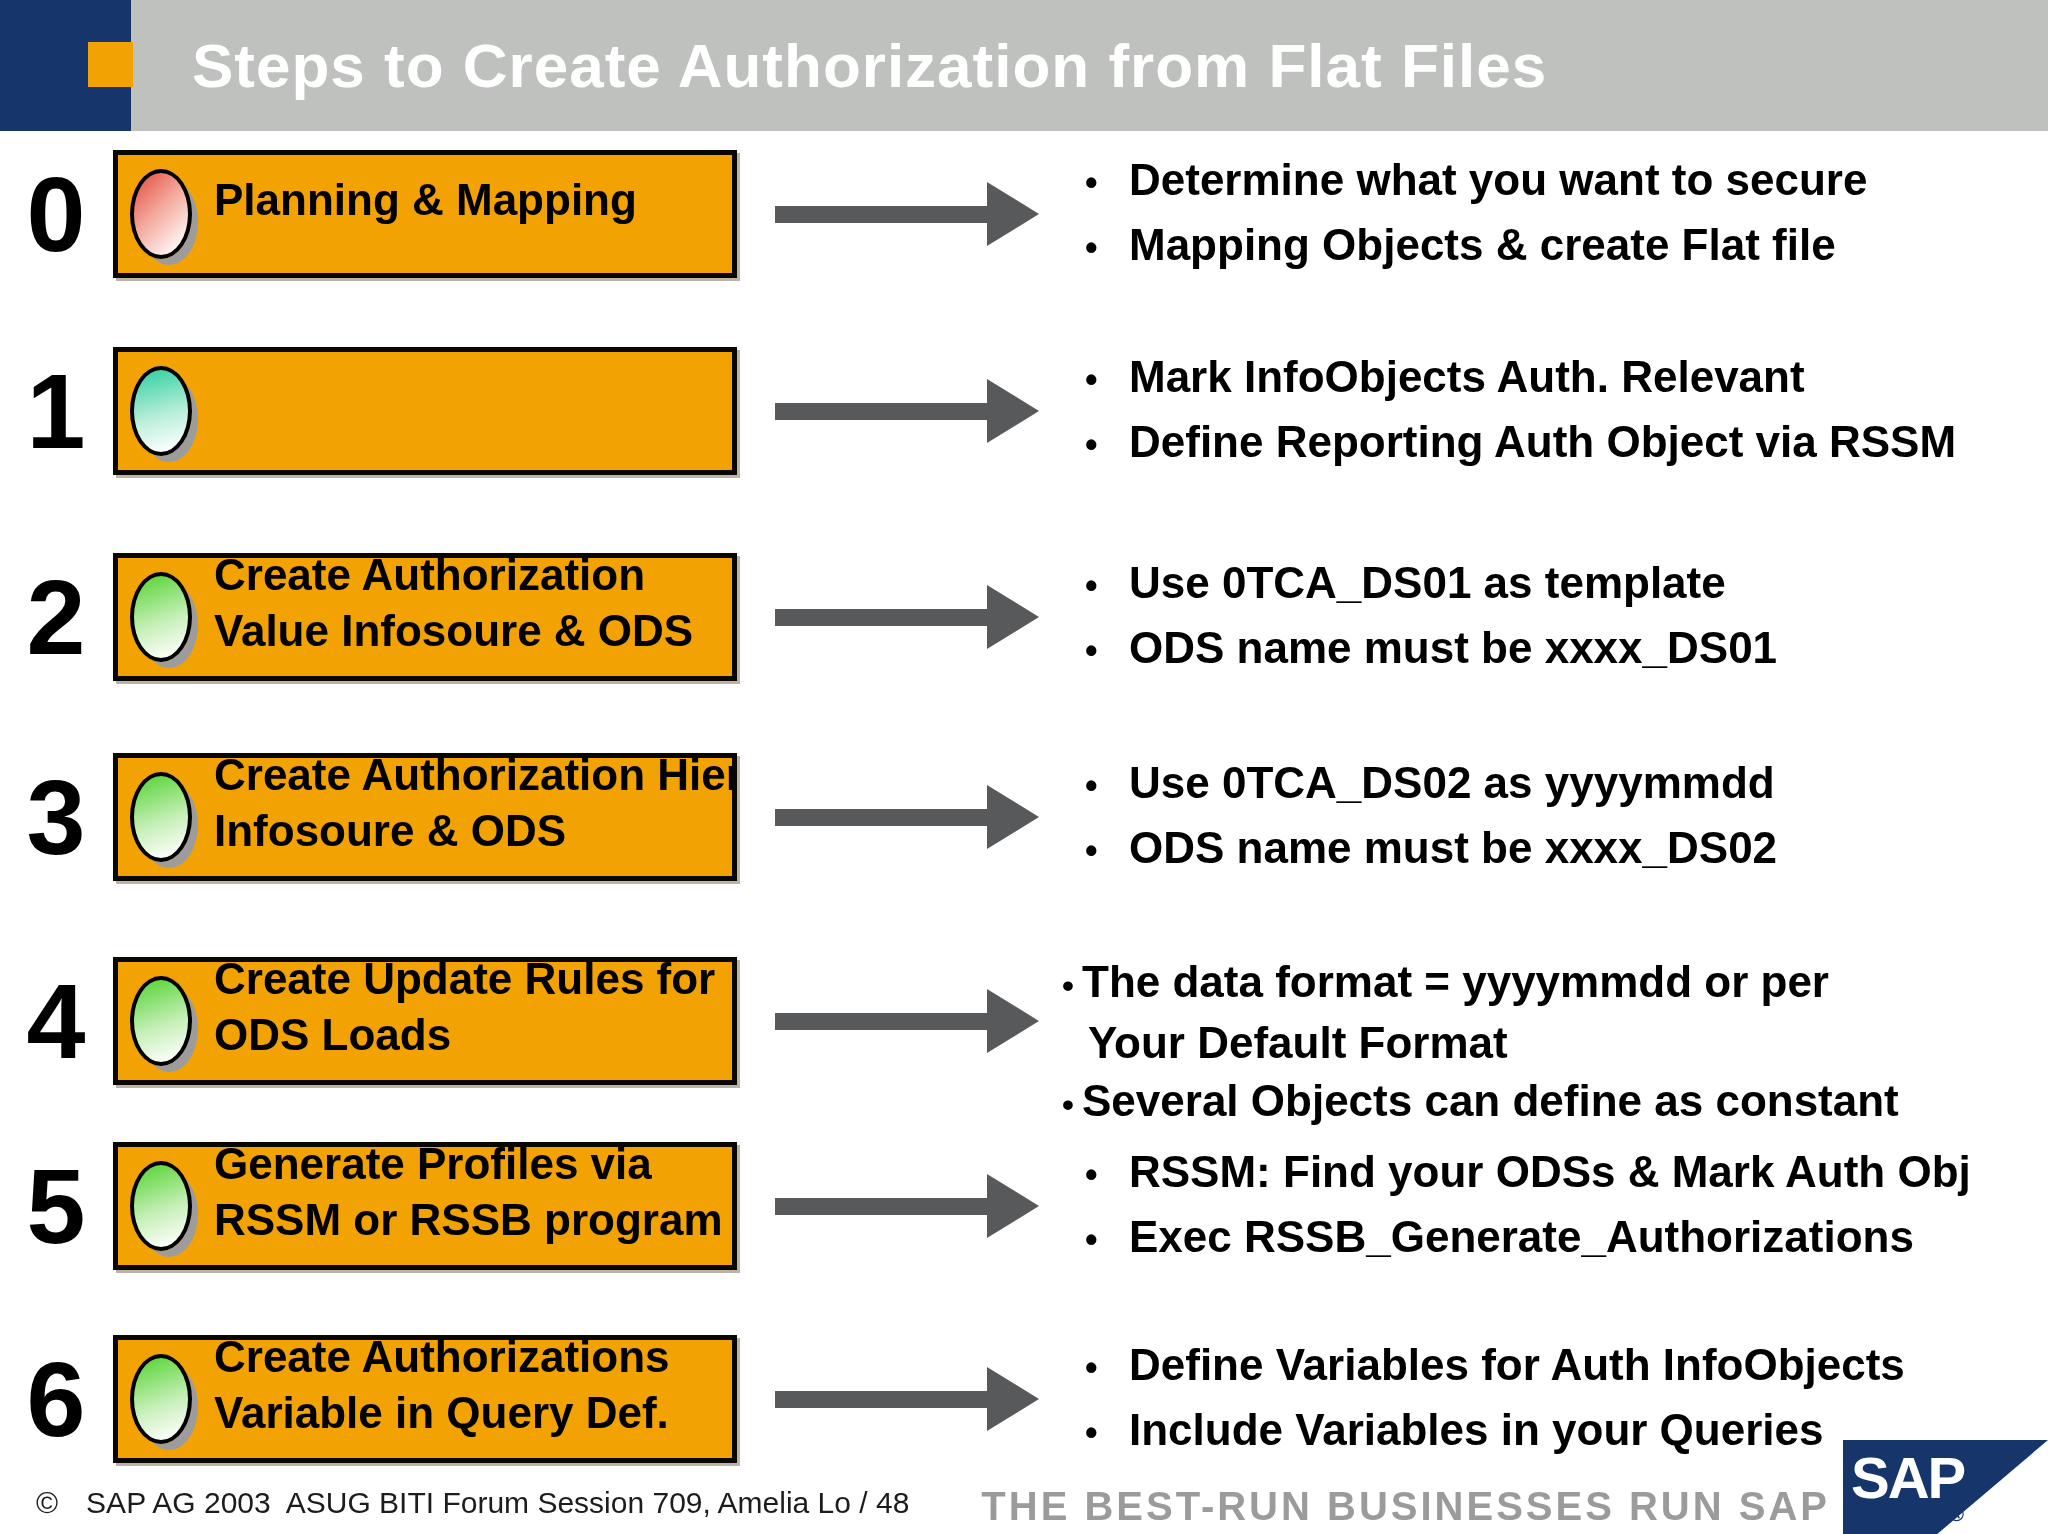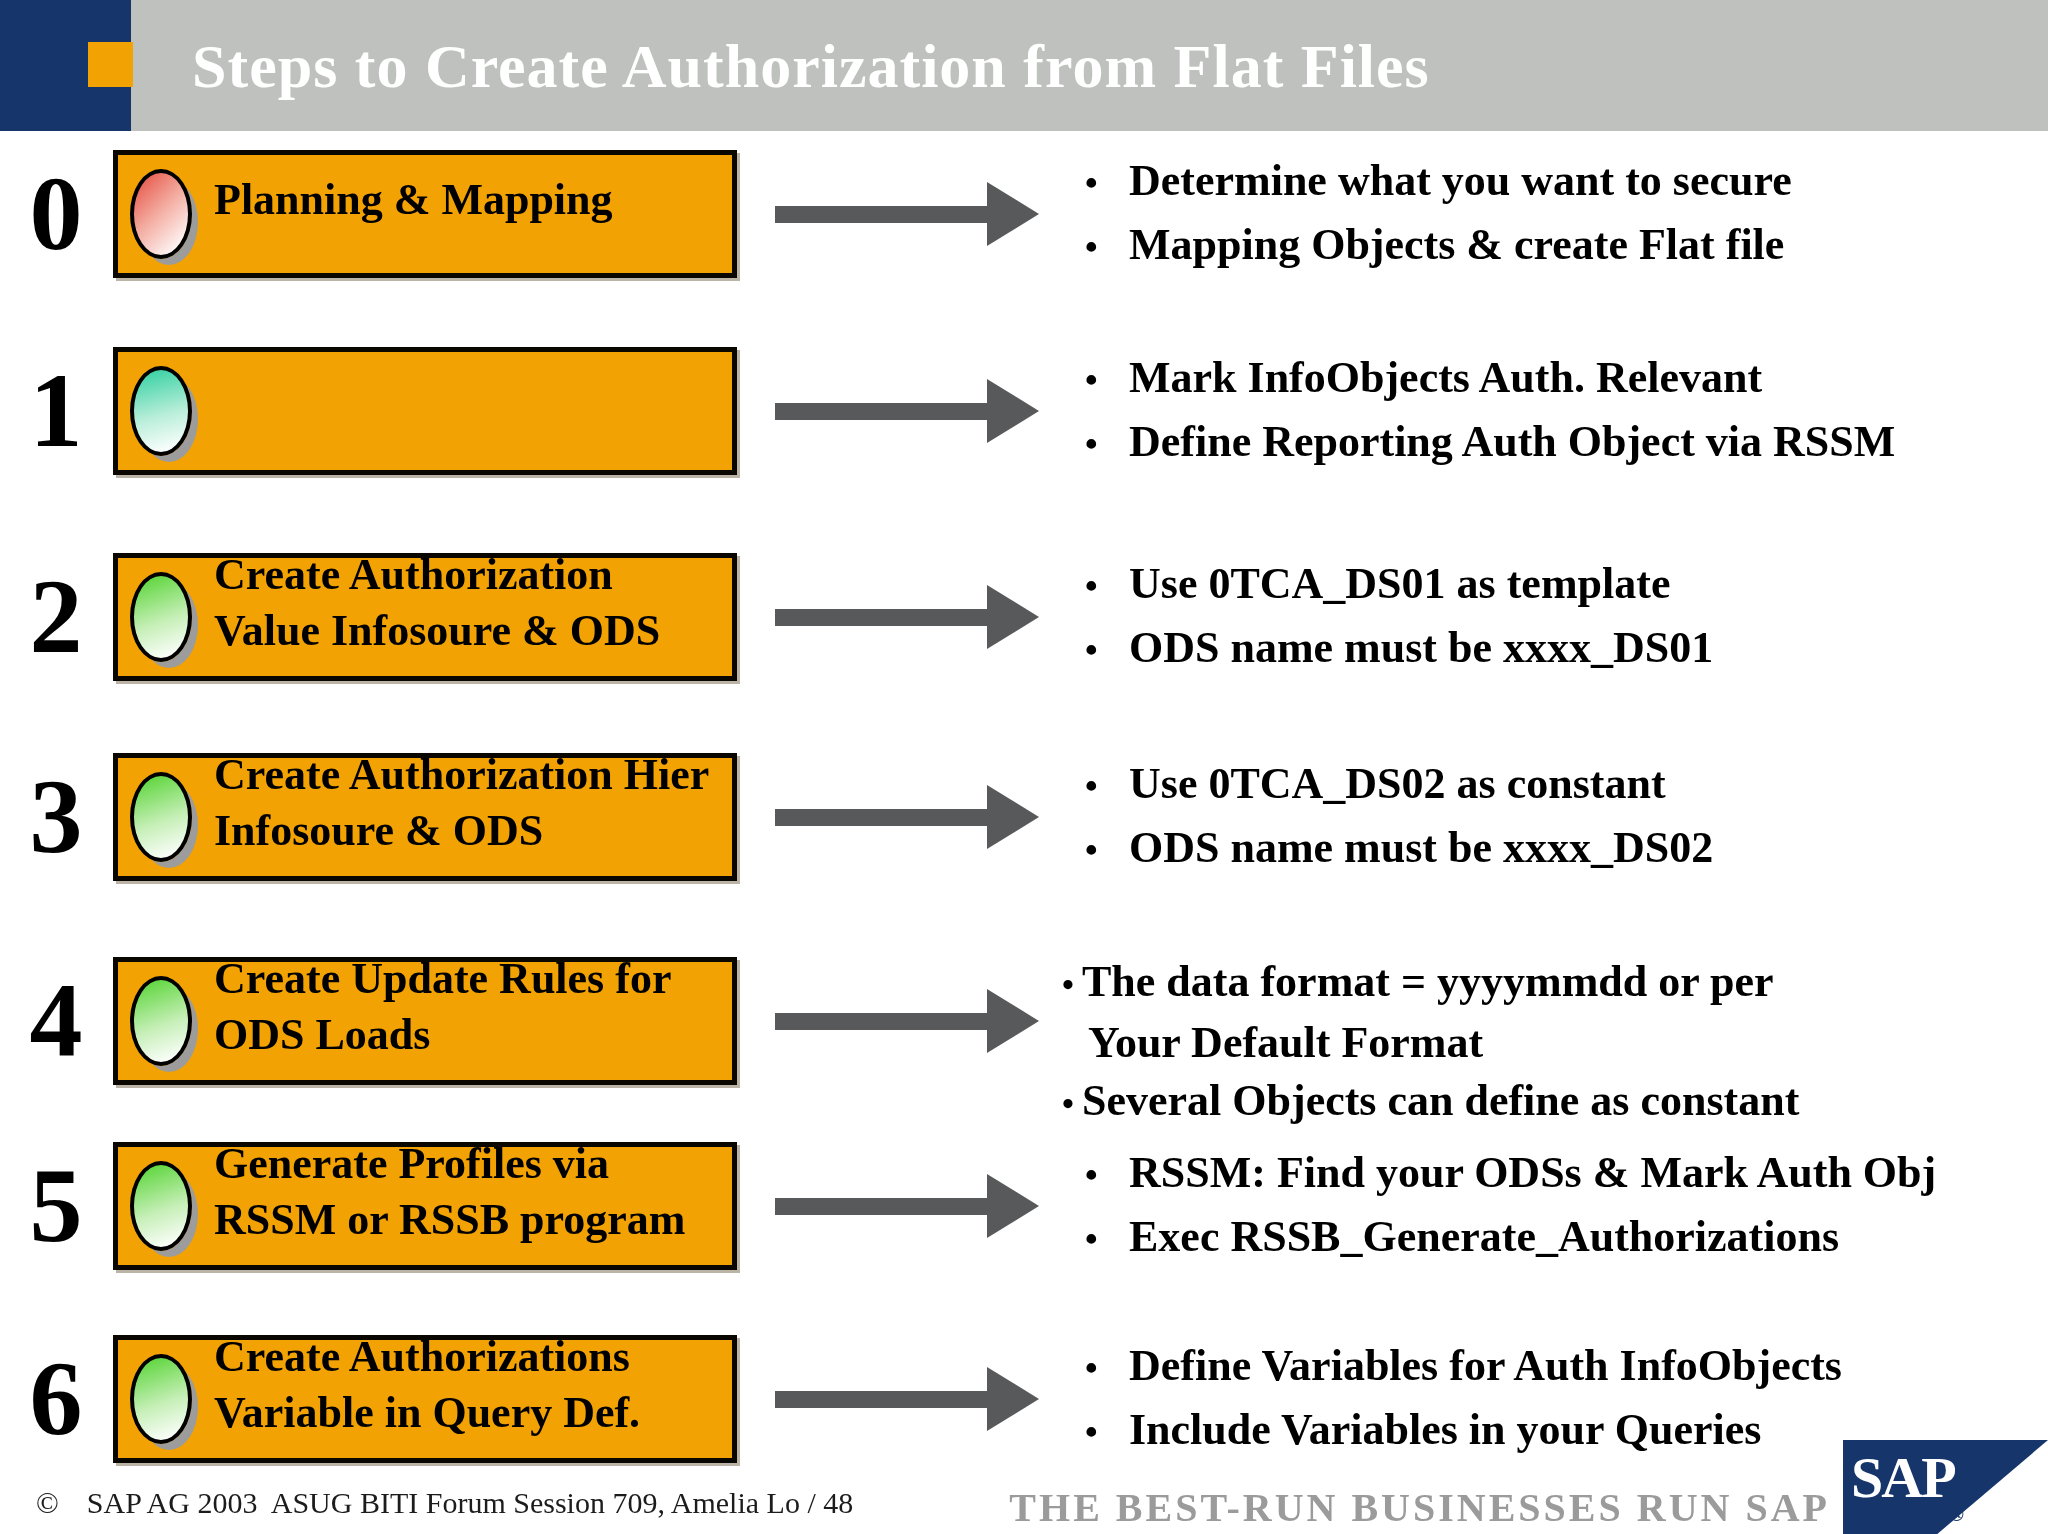--- a/index.html
+++ b/index.html
@@ -1,21 +1,21 @@
 <!DOCTYPE html>
 <html style="--navy: #16366B; --orange: #F2A202; --header-gray: #BEC1BD; --arrow-gray: #58595B; --tagline-gray: #9B9B9B;"><head>
 <meta charset="utf-8">
 <style>
   html,body{margin:0;padding:0;background:#fff;}
   .slide{
     position:relative;
     width:2048px;height:1534px;
     background:#ffffff;
     overflow:hidden;
-    font-family:Liberation Serif, serif;
+    font-family:Liberation Sans, sans-serif;
   }
   
   .title-bar{
     position:absolute;left:0;top:0;width:2048px;height:131px;
     background:var(--header-gray,#BEC1BD);
   }
   .navy-block{
     position:absolute;left:0;top:0;width:131px;height:131px;
     background:var(--navy,#16366B);
   }
@@ -192,21 +192,21 @@
             <div>Infosoure &amp; ODS</div>
           </div>
       </div>
       <div class="arrow">
         <div class="shaft"></div>
         <div class="head"></div>
       </div>
       <div class="bullets">
           <div class="bullet-line">
             <span class="marker">•</span>
-            <span>Use 0TCA_DS02 as constant</span>
+            <span>Use 0TCA_DS02 as yyyymmdd</span>
           </div>
           <div class="bullet-line">
             <span class="marker">•</span>
             <span>ODS name must be xxxx_DS02</span>
           </div>
         </div>
     </div>
 
     <div class="row" style="top: 957px;">
       <div class="num">4</div>

